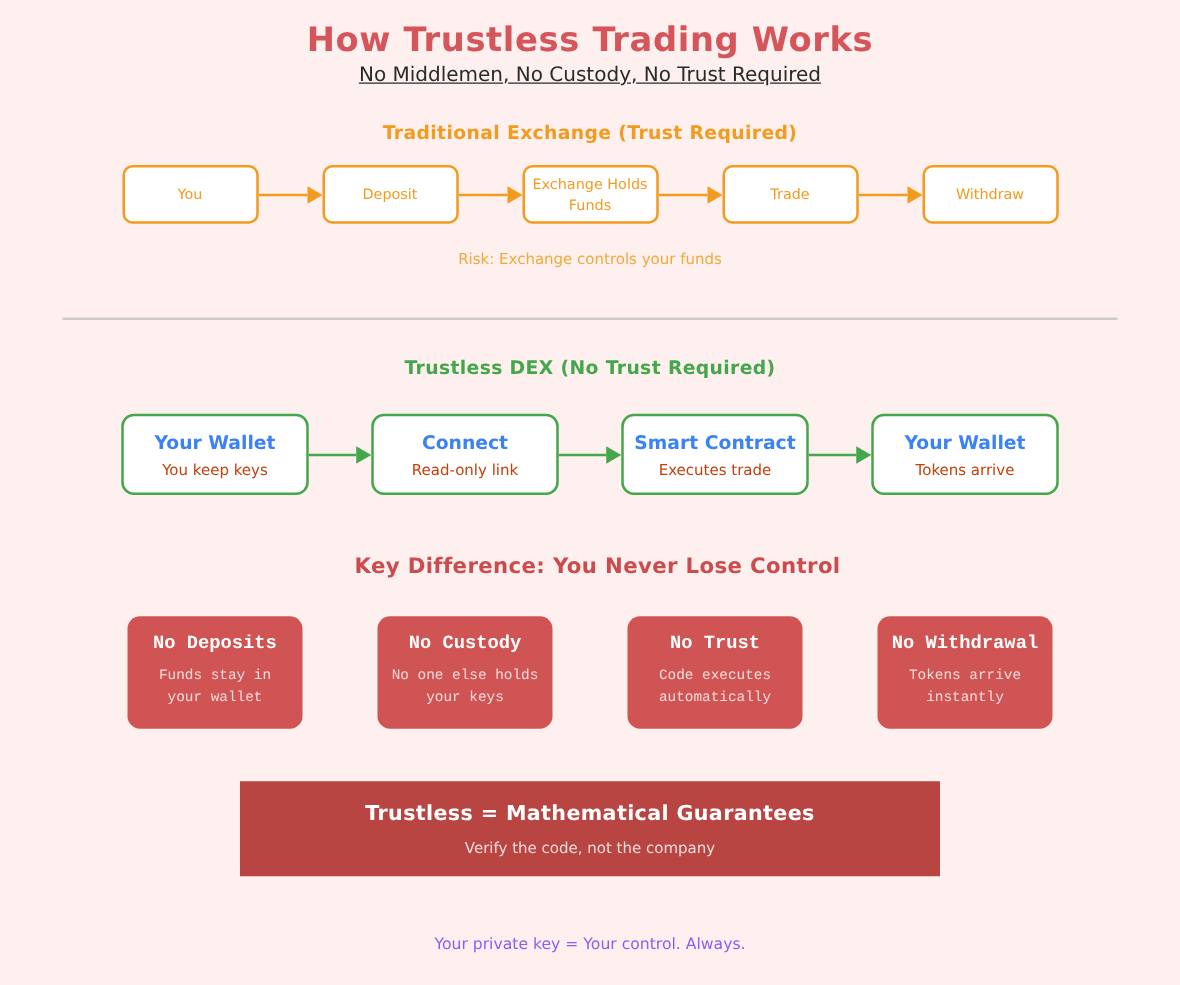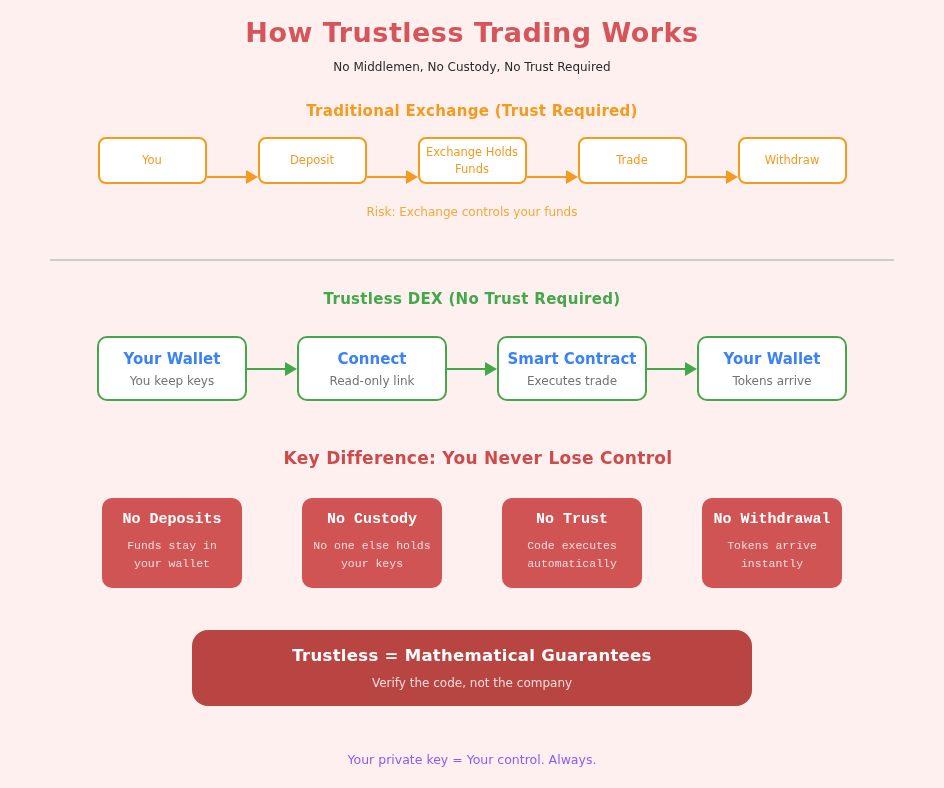--- a/index.html
+++ b/index.html
@@ -19,39 +19,39 @@
   }
   .page-title {
     margin-top: 16px;
     font-size: 27px;
     font-weight: bold;
     color: #D5555A;
     letter-spacing: 0.5px;
     line-height: 34px;
   }
   .page-subtitle {
-    margin-top: 10px;
-    font-size: 12px;
+    font-size: 16px;
     color: #2A2A2A;
+    text-decoration: underline;
   }
   .section-heading {
     font-size: 15px;
     font-weight: bold;
     letter-spacing: 0.3px;
   }
   .heading-orange { margin-top: 28px; color: #F29B1F; }
   .heading-green  { margin-top: 21px; color: #45A74B; }
   .heading-red    { margin-top: 47px; color: #CC4B4C; font-size: 17px; margin-left: 12px; }
 
   .flow-row {
     display: flex;
     align-items: center;
     justify-content: center;
   }
-  .flow-row-traditional { margin-top: 17px; align-items: flex-end; }
+  .flow-row-traditional { margin-top: 17px; }
   .flow-row-dex { margin-top: 28px; }
 
   .flow-box-t {
     width: 109px;
     height: 47px;
     box-sizing: border-box;
     background: #FFFFFF;
     border: 2px solid #F29B1F;
     border-radius: 8px;
     display: flex;
@@ -77,21 +77,21 @@
     text-align: center;
   }
   .flow-box-g .step-title {
     color: #3b82f6;
     font-size: 15px;
     font-weight: bold;
     line-height: 1.2;
   }
   .flow-box-g .step-subtitle {
     margin-top: 6px;
-    color: #737373;
+    color: #c2410c;
     font-size: 12px;
   }
 
   .arrow {
     display: flex;
     align-items: center;
   }
   .arrow-t { width: 51px; }
   .arrow-g { width: 50px; }
   .arrow .line { flex: 1; height: 2px; }
@@ -152,21 +152,21 @@
     line-height: 1.55;
     padding: 0 10px;
   }
 
   .summary-banner {
     margin-top: 42px;
     width: 560px;
     height: 76px;
     box-sizing: border-box;
     background: #B84542;
-    border-radius: 16px;
+    border-radius: 0;
     color: #FFFFFF;
     display: flex;
     flex-direction: column;
     align-items: center;
     justify-content: center;
     text-align: center;
   }
   .banner-title {
     font-size: 16.5px;
     font-weight: bold;

